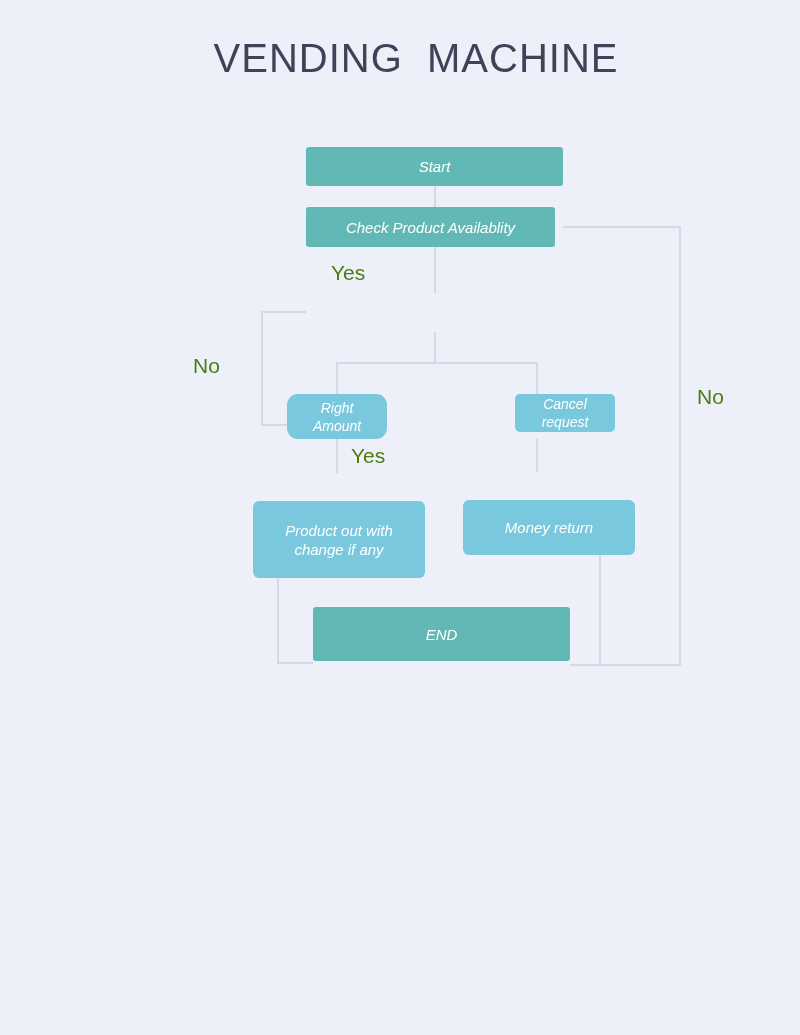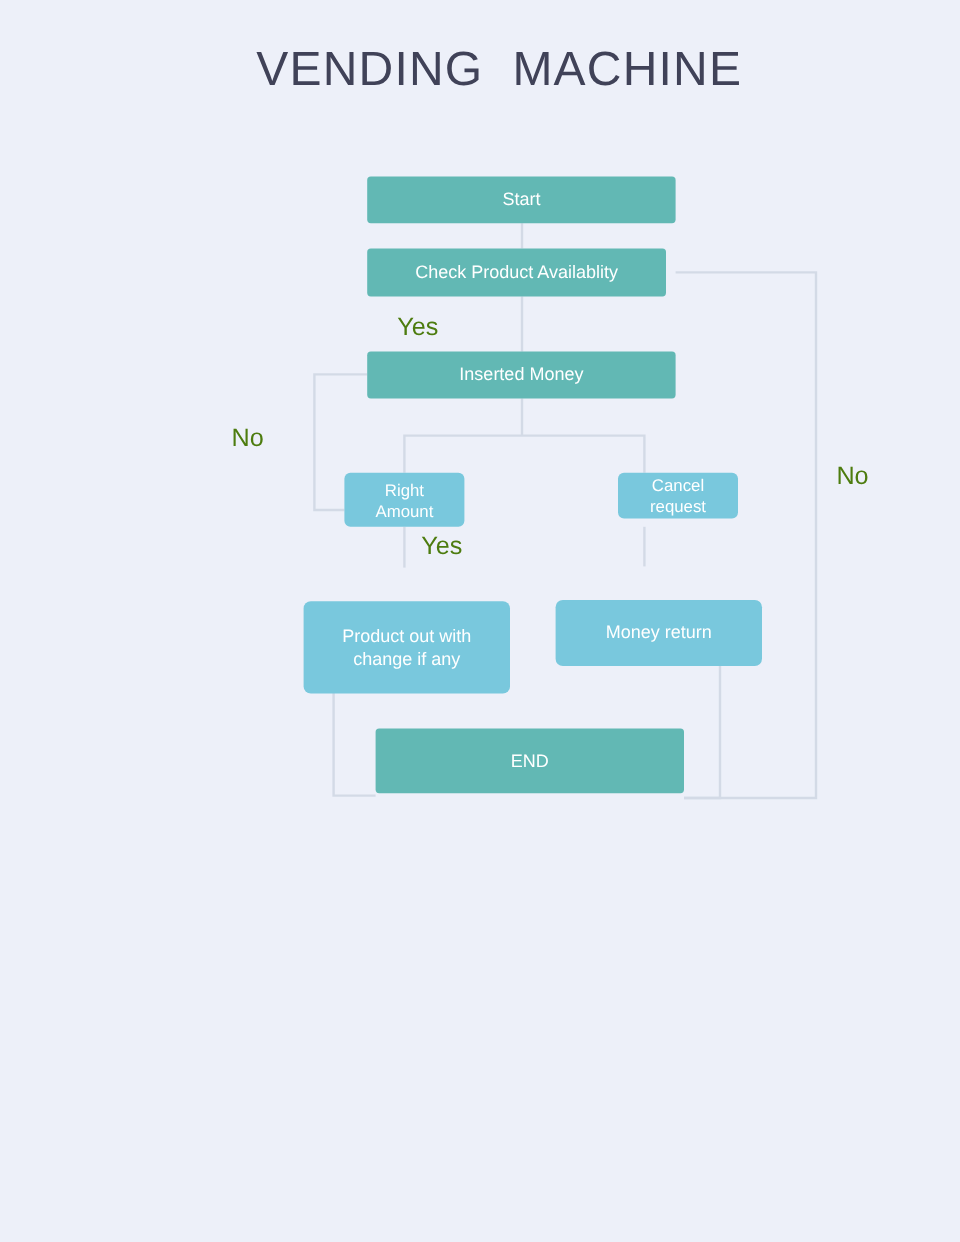--- a/index.html
+++ b/index.html
@@ -37,20 +37,21 @@
     box-sizing: border-box;
     display: flex;
     align-items: center;
     justify-content: center;
     text-align: center;
     color: #ffffff;
     font-size: 15px;
     line-height: 19px;
     padding: 4px 8px;
     white-space: pre-line;
+    font-style: italic;
   }
   .node.teal   { background: #62b8b4; border-radius: 3px; }
   .node.blue   { background: #79c8dd; border-radius: 6px; margin-top: 28px; }
   .node.blue-sm{ background: #79c8dd; border-radius: 5px; font-size: 14px; line-height: 18px; }
 
   .edge-label {
     position: absolute;
     color: #4d7c0f;
     font-size: 21px;
     white-space: nowrap;
@@ -97,23 +98,22 @@
 
     <path d="M278 550 V663 H313"></path>
 
     <path d="M600 549 V665 H570"></path>
   </svg>
 
   <div class="node teal" style="left:306px; top:147px; width:257px; height:39px;">Start</div>
 
   <div class="node teal" style="left:306px; top:207px; width:249px; height:40px;">Check Product Availablity</div>
 
-  <div class="node teal" style="left:306px; top:293px; width:257px; height:39px;">Inserted Money</div>
 
-  <div class="node blue-sm" style="left:287px; top:394px; width:100px; height:45px;">Right
+  <div class="node blue-sm" style="left:287px; top:394px; width:100px; height:45px;border-radius:11px;">Right
 Amount</div>
 
   <div class="node blue-sm" style="left:515px; top:394px; width:100px; height:38px;">Cancel
 request</div>
 
   <div class="node blue" style="left:253px; top:473px; width:172px; height:77px;">Product out with
 change if any</div>
 
   <div class="node blue" style="left:463px; top:472px; width:172px; height:55px;">Money return</div>
 

